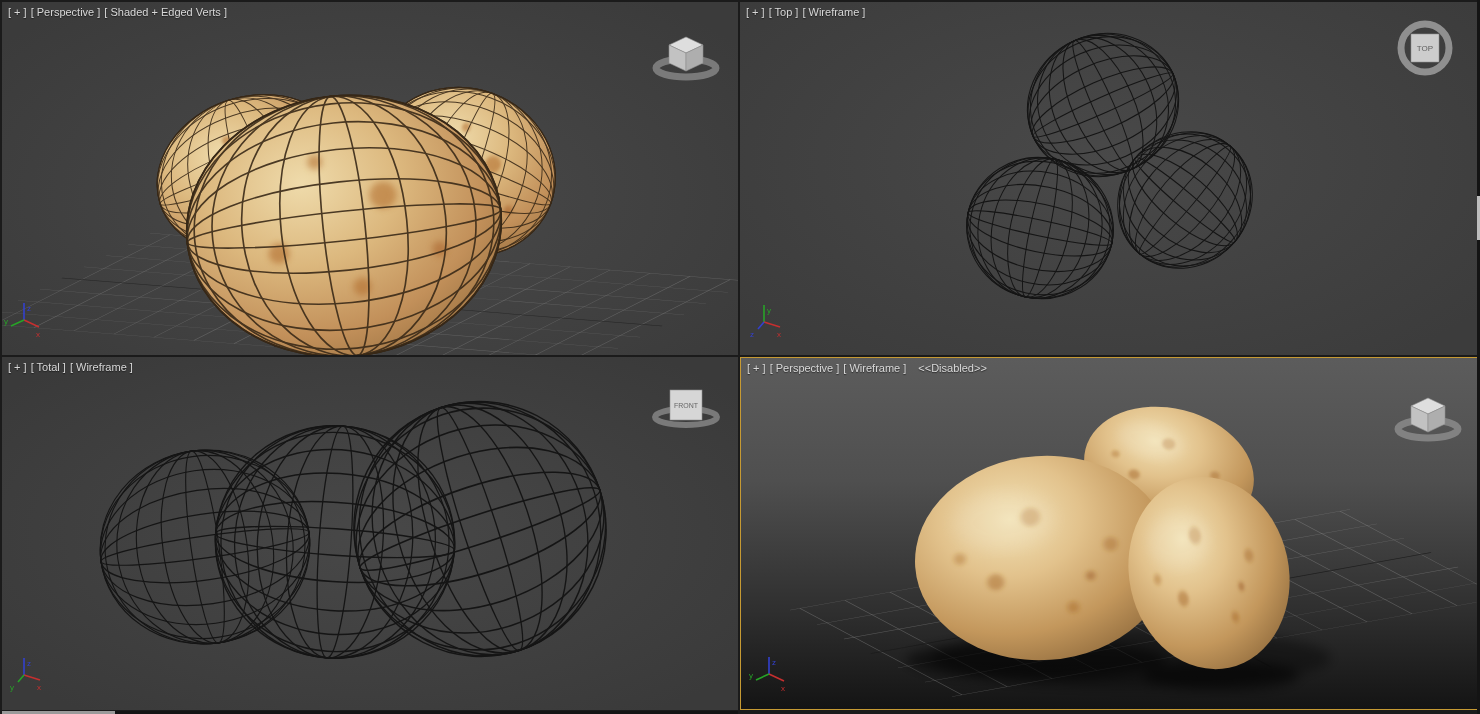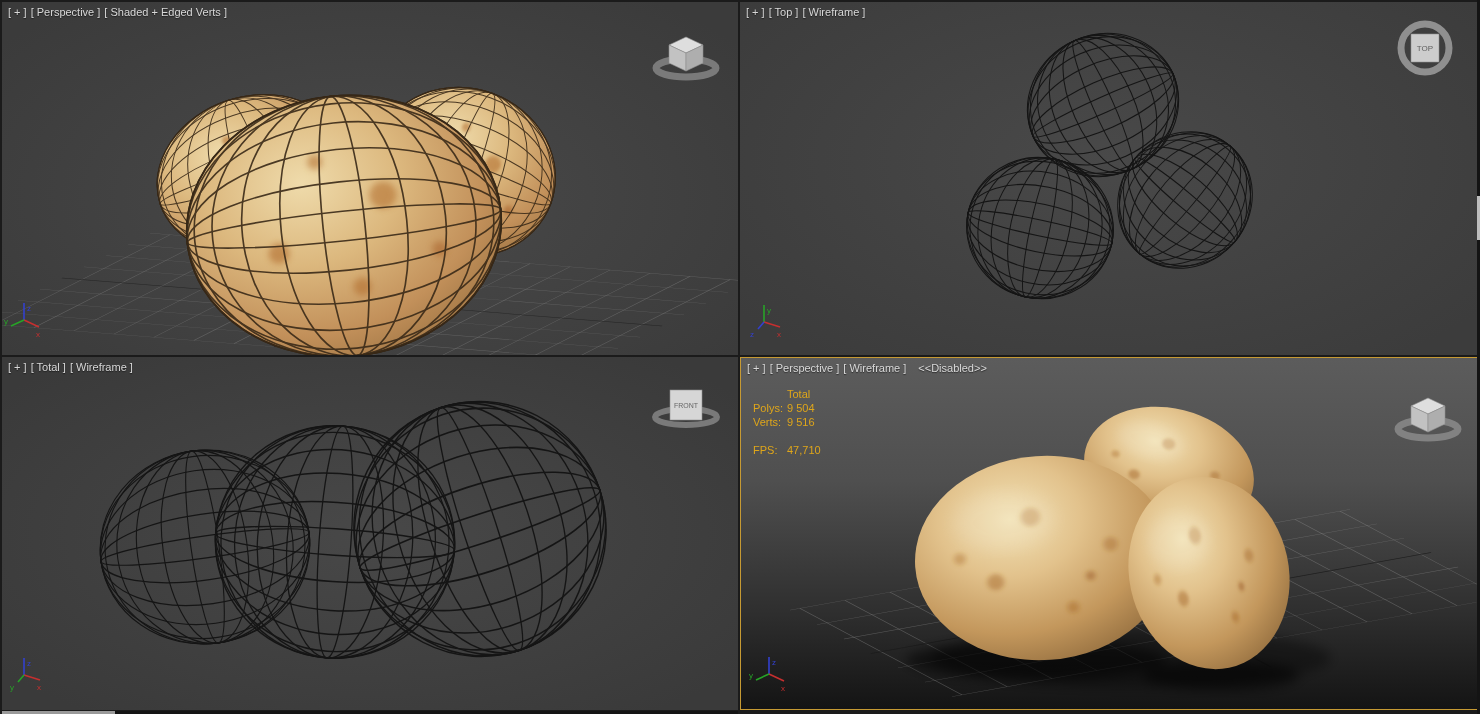--- a/index.html
+++ b/index.html
@@ -211,29 +211,20 @@
         <text x="12" y="17" fill="#c62f2f">x</text>
         <text x="-20" y="4" fill="#27a327">y</text>
       </g>
     </svg>
     <div class="vplabel">
       <span>[ + ]</span>
       <span>[ Perspective ]</span>
       <span>[ Wireframe ]</span>
       <span class="disabled-note">&lt;&lt;Disabled&gt;&gt;</span>
     </div>
-    <div class="stats">
-      <div style="left:46px;top:30px">Total</div>
-      <div style="left:12px;top:44px">Polys:</div>
-      <div style="left:46px;top:44px">9 504</div>
-      <div style="left:12px;top:58px">Verts:</div>
-      <div style="left:46px;top:58px">9 516</div>
-      <div style="left:12px;top:86px">FPS:</div>
-      <div style="left:46px;top:86px">47,710</div>
-    </div>
   </div>
 
   <div class="vscroll">
     <div class="vscroll-handle" style="top:196px;height:44px"></div>
   </div>
   <div class="hscroll">
     <div class="hscroll-handle" style="left:0;width:113px"></div>
   </div>
 
 </div>

